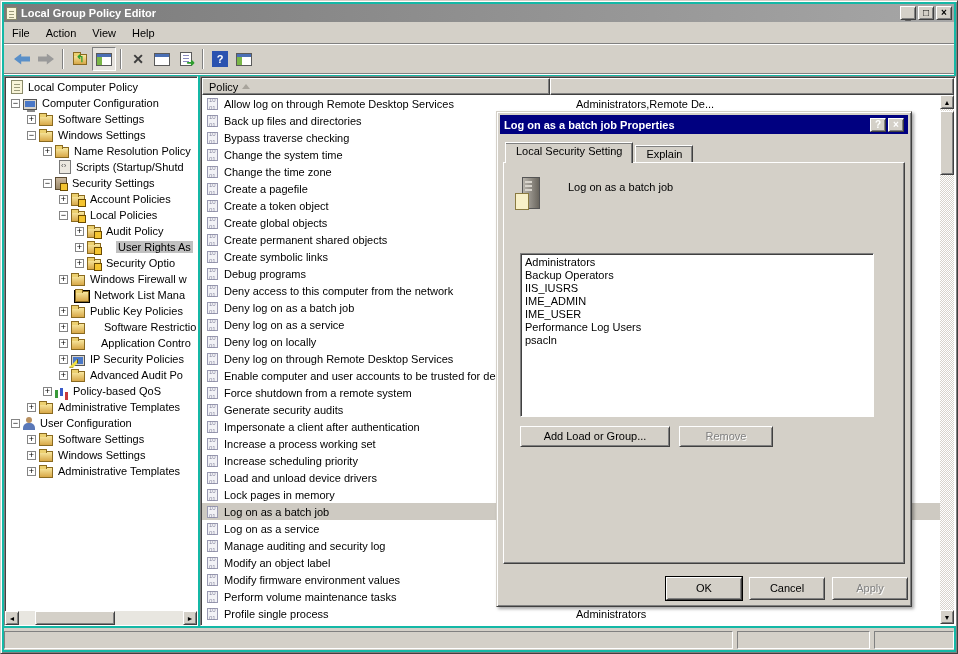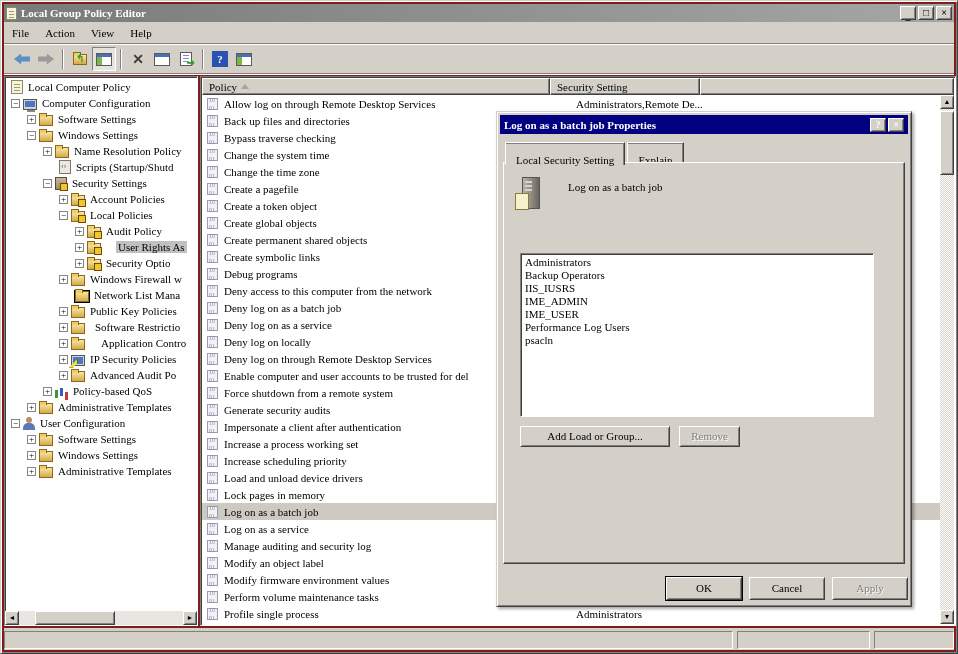--- a/index.html
+++ b/index.html
@@ -2,21 +2,21 @@
 <html><head>
 <meta charset="utf-8">
 <style>
   * { margin:0; padding:0; box-sizing:border-box; }
   html,body { width:958px; height:654px; }
   body { font-family:"Liberation Sans", sans-serif; font-size:11px; background:#d4d0c8; overflow:hidden; position:relative; }
   .btn { background:#d4d0c8; border:1px solid; border-color:#ffffff #404040 #404040 #ffffff; box-shadow:inset 1px 1px 0 #d4d0c8, inset -1px -1px 0 #808080; font-size:11px; text-align:center; cursor:default; }
   .btn.default { outline:1px solid #000; }
   .btn.disabled { color:#808080; text-shadow:1px 1px 0 #fff; }
 
-  .window { position:absolute; inset:0; background:#7f1d1d; border:1px solid; border-color:#d4d0c8 #404040 #404040 #d4d0c8; box-shadow:inset 1px 1px 0 #ffffff, inset -1px -1px 0 #808080;font-family:Liberation Serif, serif; }
+  .window { position:absolute; inset:0; background:#14b8a6; border:1px solid; border-color:#d4d0c8 #404040 #404040 #d4d0c8; box-shadow:inset 1px 1px 0 #ffffff, inset -1px -1px 0 #808080; }
 
   .titlebar { position:absolute; left:3px; top:3px; right:3px; height:18px; background:linear-gradient(90deg,#7a7a7a,#a6a6a6); display:flex; align-items:center; padding:0 2px; }
   .titlebar .title { color:#fff; font-weight:bold; margin-left:4px; flex:1; }
   .cap-btn { width:16px; height:14px; margin-left:2px; display:flex; align-items:center; justify-content:center; font-size:10px; font-weight:bold; line-height:1; }
 
   .menubar { position:absolute; left:3px; top:21px; right:3px; height:22px; display:flex; align-items:center; border-bottom:1px solid #808080; box-shadow:0 1px 0 #fff; background:#d4d0c8; }
   .menu-item { padding:3px 8px; }
 
   .toolbar { position:absolute; left:3px; top:44px; right:3px; height:29px; display:flex; align-items:center; background:#d4d0c8; border-bottom:1px solid #808080; box-shadow:0 1px 0 #fff; padding-left:6px; }
   .tb-btn { width:24px; height:24px; display:flex; align-items:center; justify-content:center; }
@@ -90,31 +90,31 @@
   .vthumb { position:absolute; left:0; top:16px; width:14px; height:64px; background:#d4d0c8; border:1px solid; border-color:#fff #404040 #404040 #fff; box-shadow:inset 1px 1px 0 #d4d0c8, inset -1px -1px 0 #808080; }
 
   .statusbar { position:absolute; left:3px; right:3px; bottom:3px; height:22px; background:#d4d0c8; display:flex; align-items:center; gap:4px; padding-top:2px; }
   .status-panel { height:18px; border:1px solid; border-color:#808080 #fff #fff #808080; }
 
   
   .dialog { position:absolute; left:495px; top:110px; width:416px; height:496px; background:#d4d0c8; border:1px solid; border-color:#d4d0c8 #404040 #404040 #d4d0c8; box-shadow:inset 1px 1px 0 #fff, inset -1px -1px 0 #808080, 2px 2px 3px rgba(0,0,0,.35); }
   .dlg-title { position:absolute; left:3px; right:3px; top:3px; height:19px; background:#000080; color:#fff; font-weight:bold; display:flex; align-items:center; padding:0 4px; }
   .dlg-title .t { flex:1; }
   .tabs { position:absolute; left:8px; top:30px; display:flex; align-items:flex-end; }
-  .tab { background:#d4d0c8; border:1px solid; border-color:#fff #404040 #d4d0c8 #fff; padding:11px 10px; position:relative; }
+  .tab { background:#d4d0c8; border:1px solid; border-color:#fff #404040 #d4d0c8 #fff; padding:2px 10px; position:relative; }
   .tab.active { height:21px; z-index:3; box-shadow:inset -1px 1px 0 #808080; border-bottom:none; }
   .tab.inactive { height:18px; margin-left:2px; box-shadow:inset -1px 1px 0 #808080; border-bottom:none; background:#d4d0c8; }
   .tab-panel { position:absolute; left:6px; right:6px; top:50px; height:402px; background:#d4d0c8; border:1px solid; border-color:#fff #404040 #404040 #fff; box-shadow:inset -1px -1px 0 #808080, inset 1px 1px 0 #d4d0c8; }
   .setting-head { position:absolute; left:18px; top:14px; display:flex; gap:28px; }
   .setting-label { margin-top:4px; }
   .member-box { position:absolute; left:16px; top:90px; width:354px; height:164px; background:#fff; border:1px solid; border-color:#808080 #fff #fff #808080; box-shadow:inset 1px 1px 0 #404040; padding:2px 4px; overflow:hidden; }
   .member { height:13px; line-height:13px; white-space:nowrap; }
   .dlg-btnrow { position:absolute; left:16px; top:263px; display:flex; gap:9px; }
   .add-btn { width:150px; height:21px; }
-  .remove-btn { width:61px; height:21px; }
+  .remove-btn { width:94px; height:21px; }
   .dlg-bottom { position:absolute; left:0; right:3px; top:465px; display:flex; justify-content:flex-end; gap:7px; }
   .dlg-bottom .btn { width:76px; height:23px; line-height:20px; }
 </style>
 </head>
 <body>
 
 <div class="window">
 
   <div class="titlebar">
     <span class="ico i-scroll" style="width:11px;height:13px;"></span>
@@ -244,21 +244,21 @@
           <span class="tree-label" style="margin-left: 3px;">Network List Mana</span>
         </div>
         <div class="tree-row" style="top: 226px; left: 0px;">
           <div class="expander" style="margin-left: 54px;">+</div>
           <span class="ico i-folder" style="margin-left: 3px;"></span>
           <span class="tree-label" style="margin-left: 3px;">Public Key Policies</span>
         </div>
         <div class="tree-row" style="top: 242px; left: 0px;">
           <div class="expander" style="margin-left: 54px;">+</div>
           <span class="ico i-folder" style="margin-left: 3px;"></span>
-          <span class="tree-label" style="margin-left: 8px;">Software Restrictio</span>
+          <span class="tree-label" style="margin-left: 17px;">Software Restrictio</span>
         </div>
         <div class="tree-row" style="top: 258px; left: 0px;">
           <div class="expander" style="margin-left: 54px;">+</div>
           <span class="ico i-folder" style="margin-left: 3px;"></span>
           <span class="tree-label" style="margin-left: 14px;">Application Contro</span>
         </div>
         <div class="tree-row" style="top: 274px; left: 0px;">
           <div class="expander" style="margin-left: 54px;">+</div>
           <span class="ico i-ipsec" style="margin-left: 3px;"></span>
           <span class="tree-label" style="margin-left: 3px;">IP Security Policies</span>
@@ -306,23 +306,20 @@
       </div>
       <div class="sb-btn">►</div>
     </div>
   </div>
 
   <div class="list-pane">
     <div class="list-header">
       <div class="hdr-cell" style="width:348px;">
         <span>Policy</span>
         <span class="sort-asc"></span>
-      </div>
-      <div class="hdr-cell" style="width:150px;">
-        <span>Security Setting</span>
       </div>
       <div class="hdr-cell" style="flex:1;"></div>
     </div>
     <div class="list-rows" id="rows">
         <div class="list-row" style="top: 0px;">
           <span class="ico i-policy lr-icon"></span>
           <span class="lr-policy">Allow log on through Remote Desktop Services</span>
           <span class="lr-setting">Administrators,Remote De...</span>
         </div>
         <div class="list-row" style="top: 17px;">

